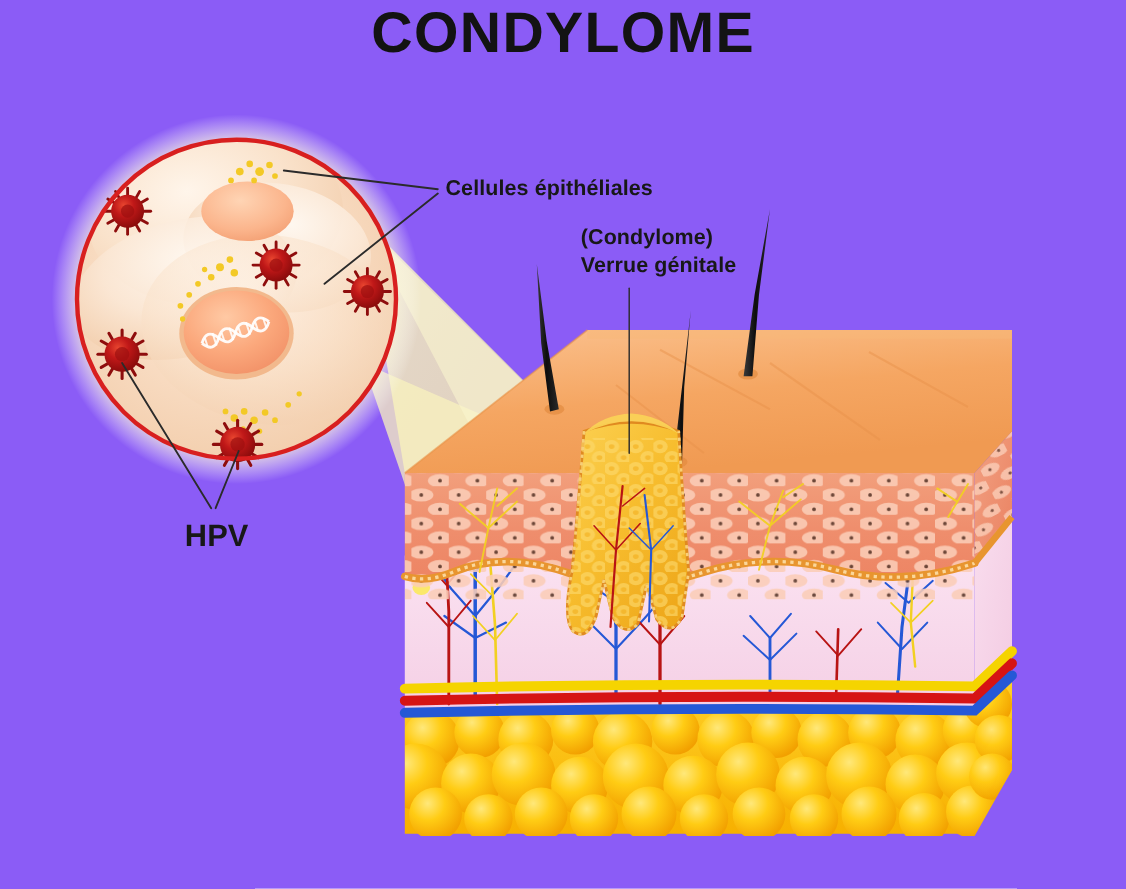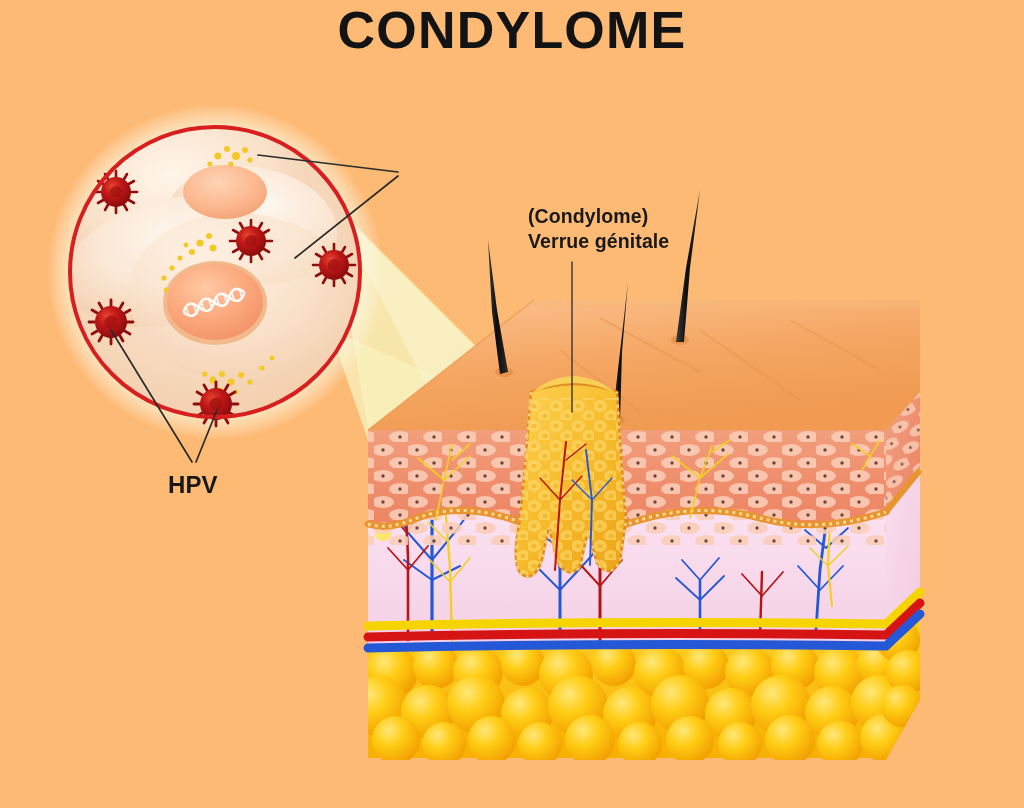--- a/index.html
+++ b/index.html
@@ -1,25 +1,25 @@
 <!DOCTYPE html>
 <html><head>
 <meta charset="utf-8">
 <style>
   html,body{margin:0;padding:0;background:#ffffff;}
   body{width:1024px;height:808px;overflow:hidden;
        font-family:"Liberation Sans","DejaVu Sans",sans-serif;}
-  #stage{position:relative;width:1024px;height:808px;background:#fdba74;}
+  #stage{position:relative;width:1024px;height:808px;background:#8b5cf6;}
   #art{position:absolute;inset:0;}
   .lbl{position:absolute;font-weight:bold;color:#181818;letter-spacing:.1px;}
   #title{left:0;top:22px;width:1024px;text-align:center;font-size:52px;
          font-weight:bold;color:#131313;letter-spacing:1.2px;}
   #lbl-epi{left:405px;top:160px;font-size:19.5px;white-space:nowrap;}
   #lbl-wart{left:528px;top:204px;font-size:19.5px;line-height:25px;white-space:nowrap;}
-  #lbl-hpv{left:168px;top:471px;font-size:24px;white-space:nowrap;}
+  #lbl-hpv{left:168px;top:471px;font-size:28px;white-space:nowrap;}
 </style>
 </head>
 <body>
 
 <div id="stage">
 
   <svg id="art" viewBox="0 0 1024 808" width="1024" height="808">
     <defs>
 
       <radialGradient id="gGlow" cx="50%" cy="50%" r="50%">
@@ -483,20 +483,21 @@
       <path d="M398,172 L258,155"></path>
       <path d="M398,176 L295,258"></path>
       <path d="M572,262 L572,412" stroke-width="1.3"></path>
       <path d="M192,462 L111,330"></path>
       <path d="M196,462 L217,410"></path>
     </g>
   </svg>
 
   <div id="title">CONDYLOME</div>
 
+  <div class="lbl" id="lbl-epi">Cellules épithéliales</div>
 
   <div class="lbl" id="lbl-wart">
     <div>(Condylome)</div>
     <div>Verrue génitale</div>
   </div>
 
   <div class="lbl" id="lbl-hpv">HPV</div>
 
 </div>
 

